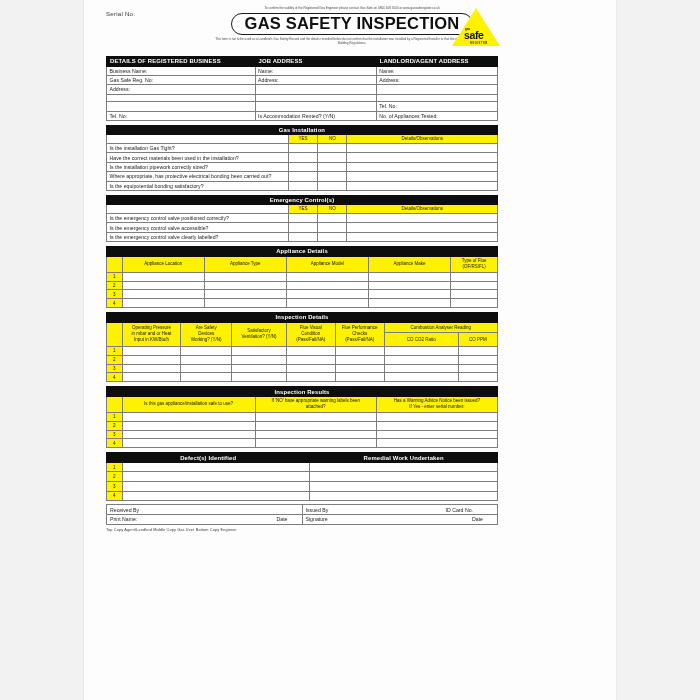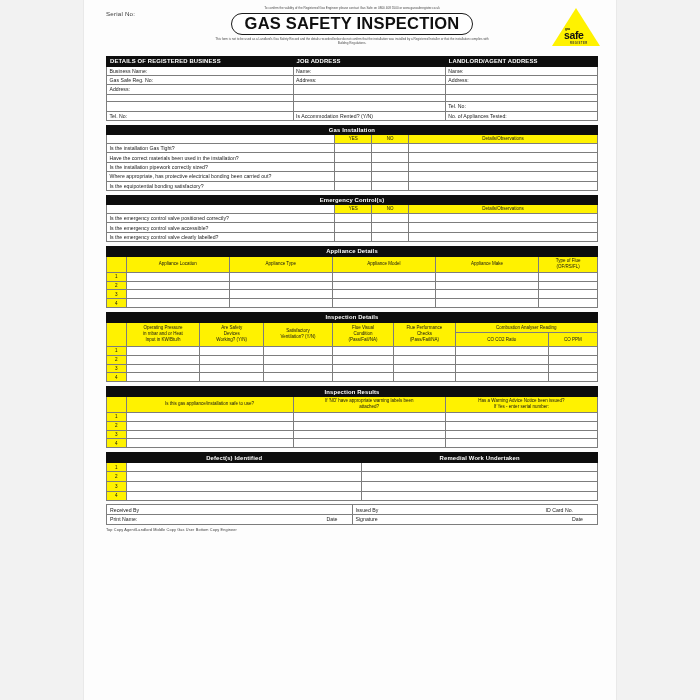--- a/index.html
+++ b/index.html
@@ -8,21 +8,21 @@
     background:#f2f2f2;
     font-family:"Liberation Sans", sans-serif;
     color:#111;
   }
   .page{
     position:absolute;left:84px;top:0;width:532px;height:700px;
     background:#fdfdfd;
     box-shadow:0 0 0 1px #e9e9e9;
   }
   .sheet{
-    position:absolute;left:22px;top:4px;width:492px;
+    position:absolute;left:22px;top:4px;width:392px;
     font-size:5.2px;
   }
 
   
   .topstrip{position:relative;height:52px;}
   .serialno{
     position:absolute;left:0;top:6px;font-size:6.2px;color:#3a3a3a;
     letter-spacing:.2px;
   }
   .legal-top{

